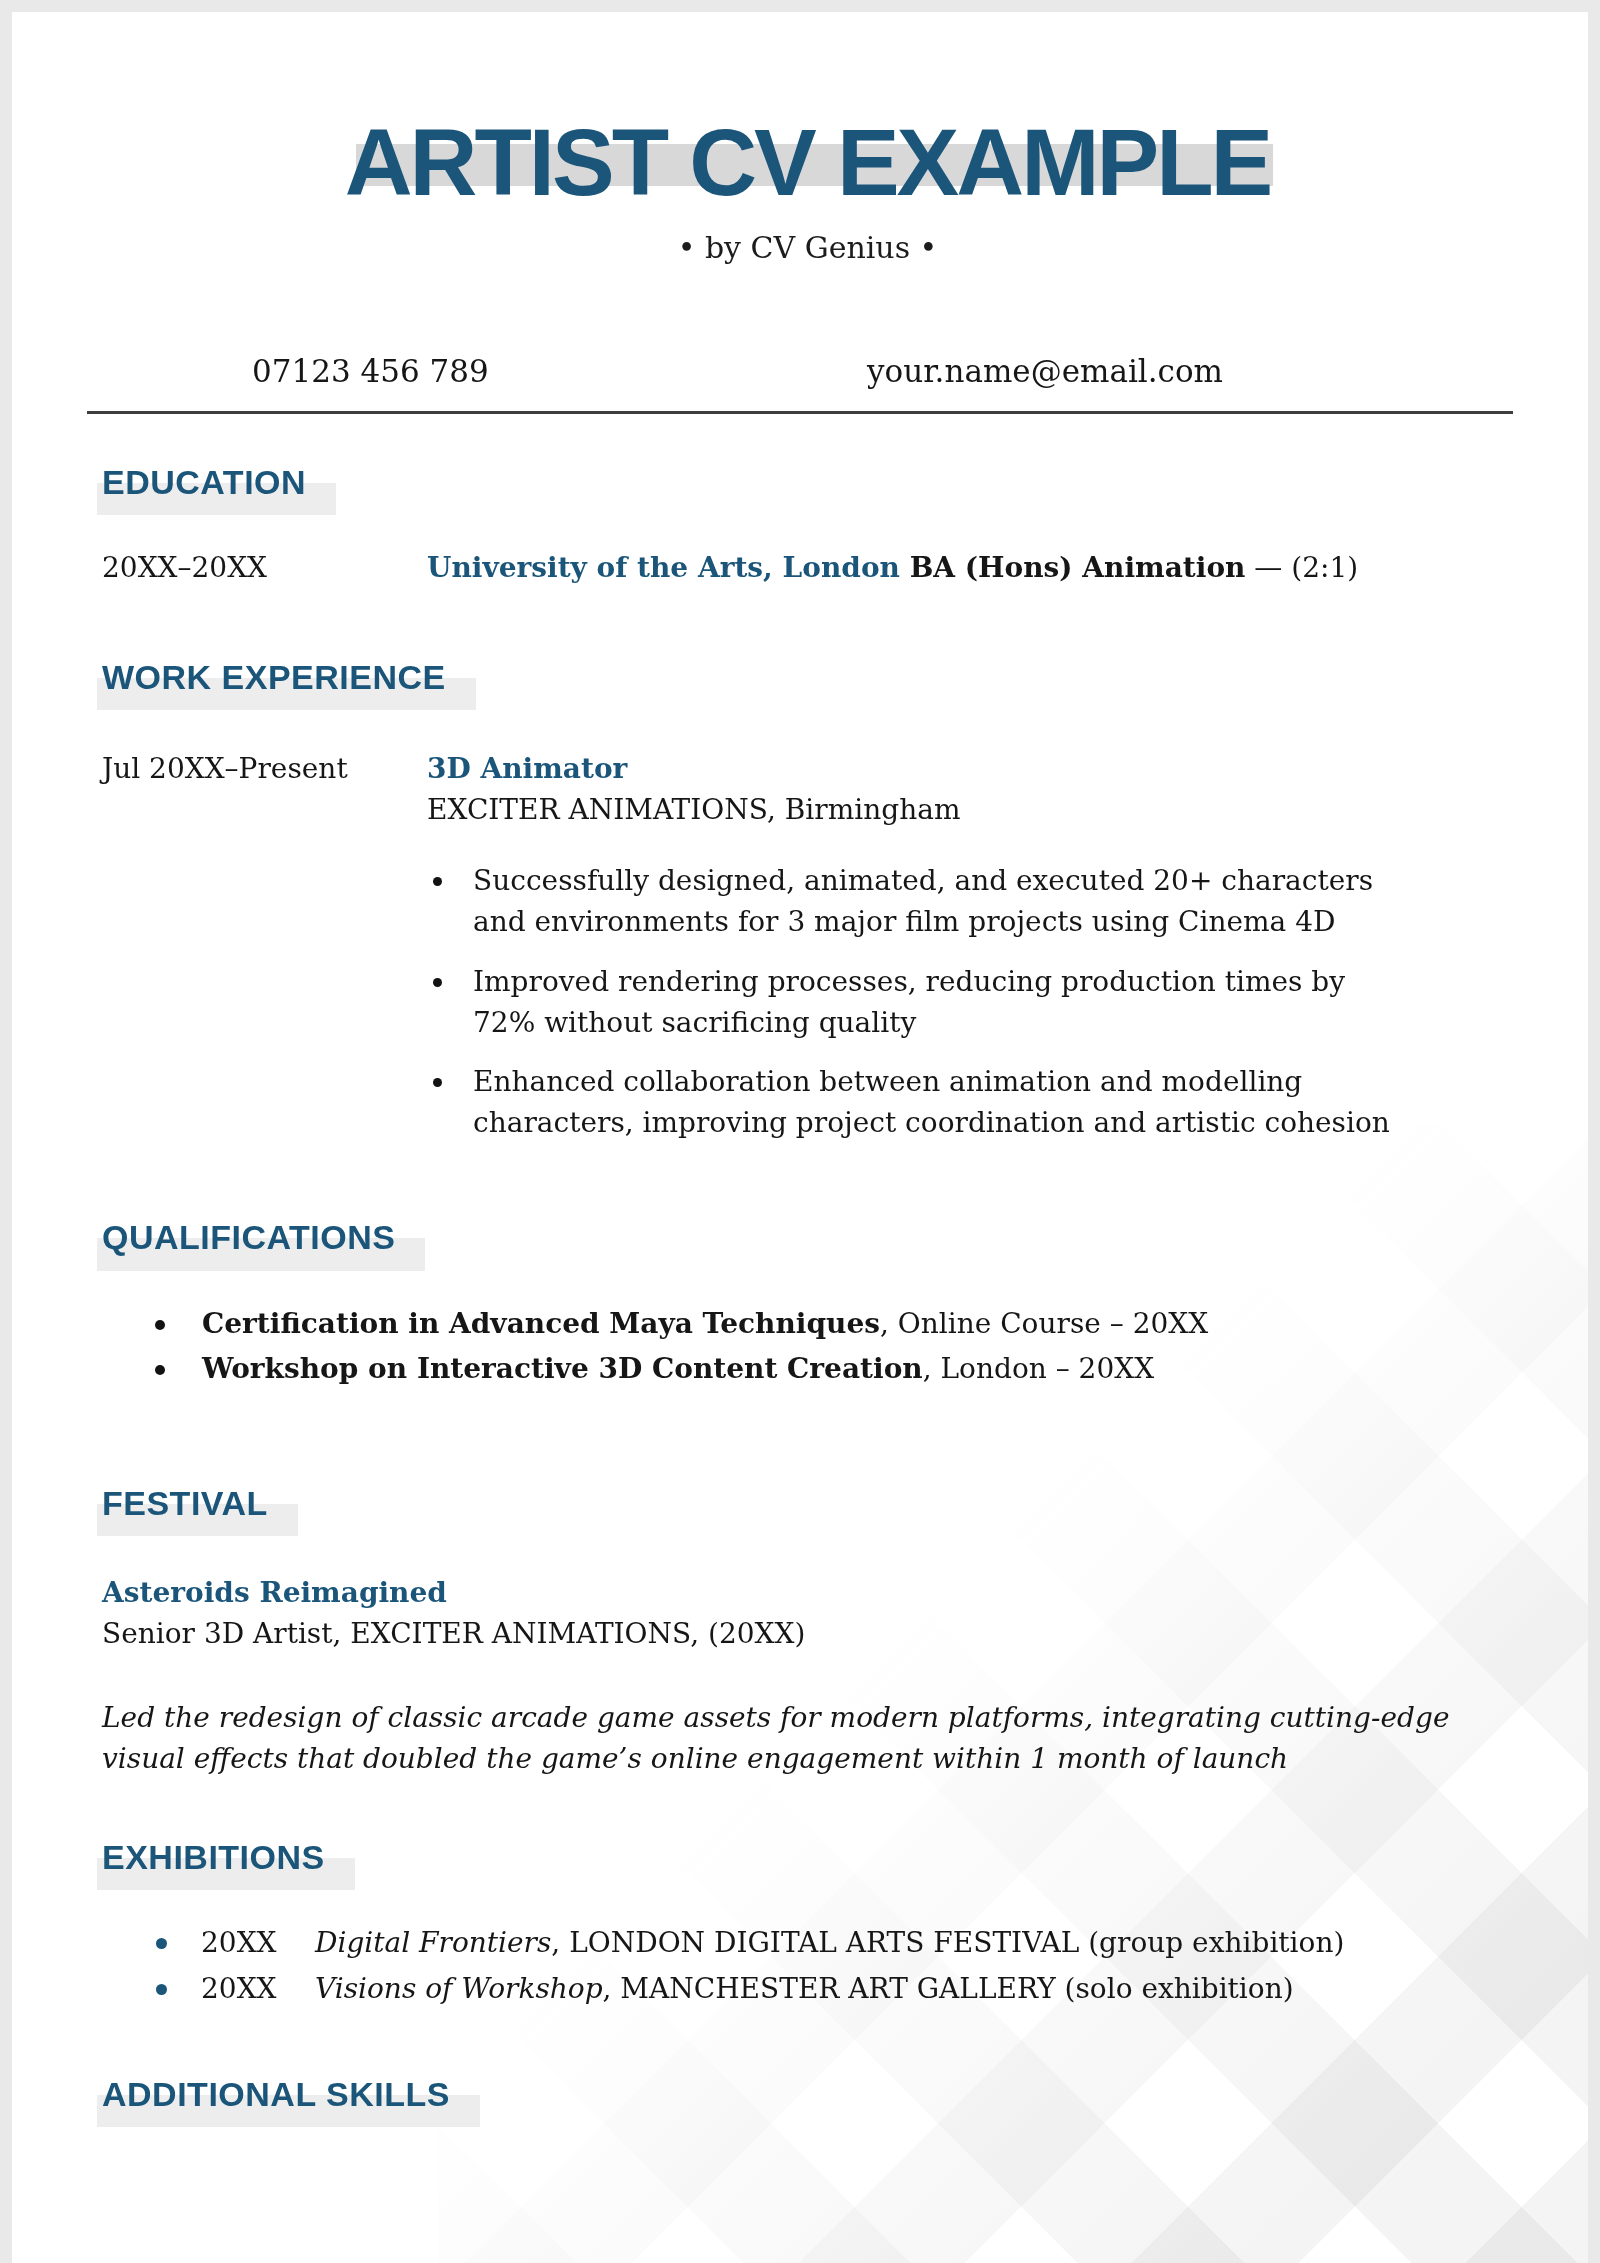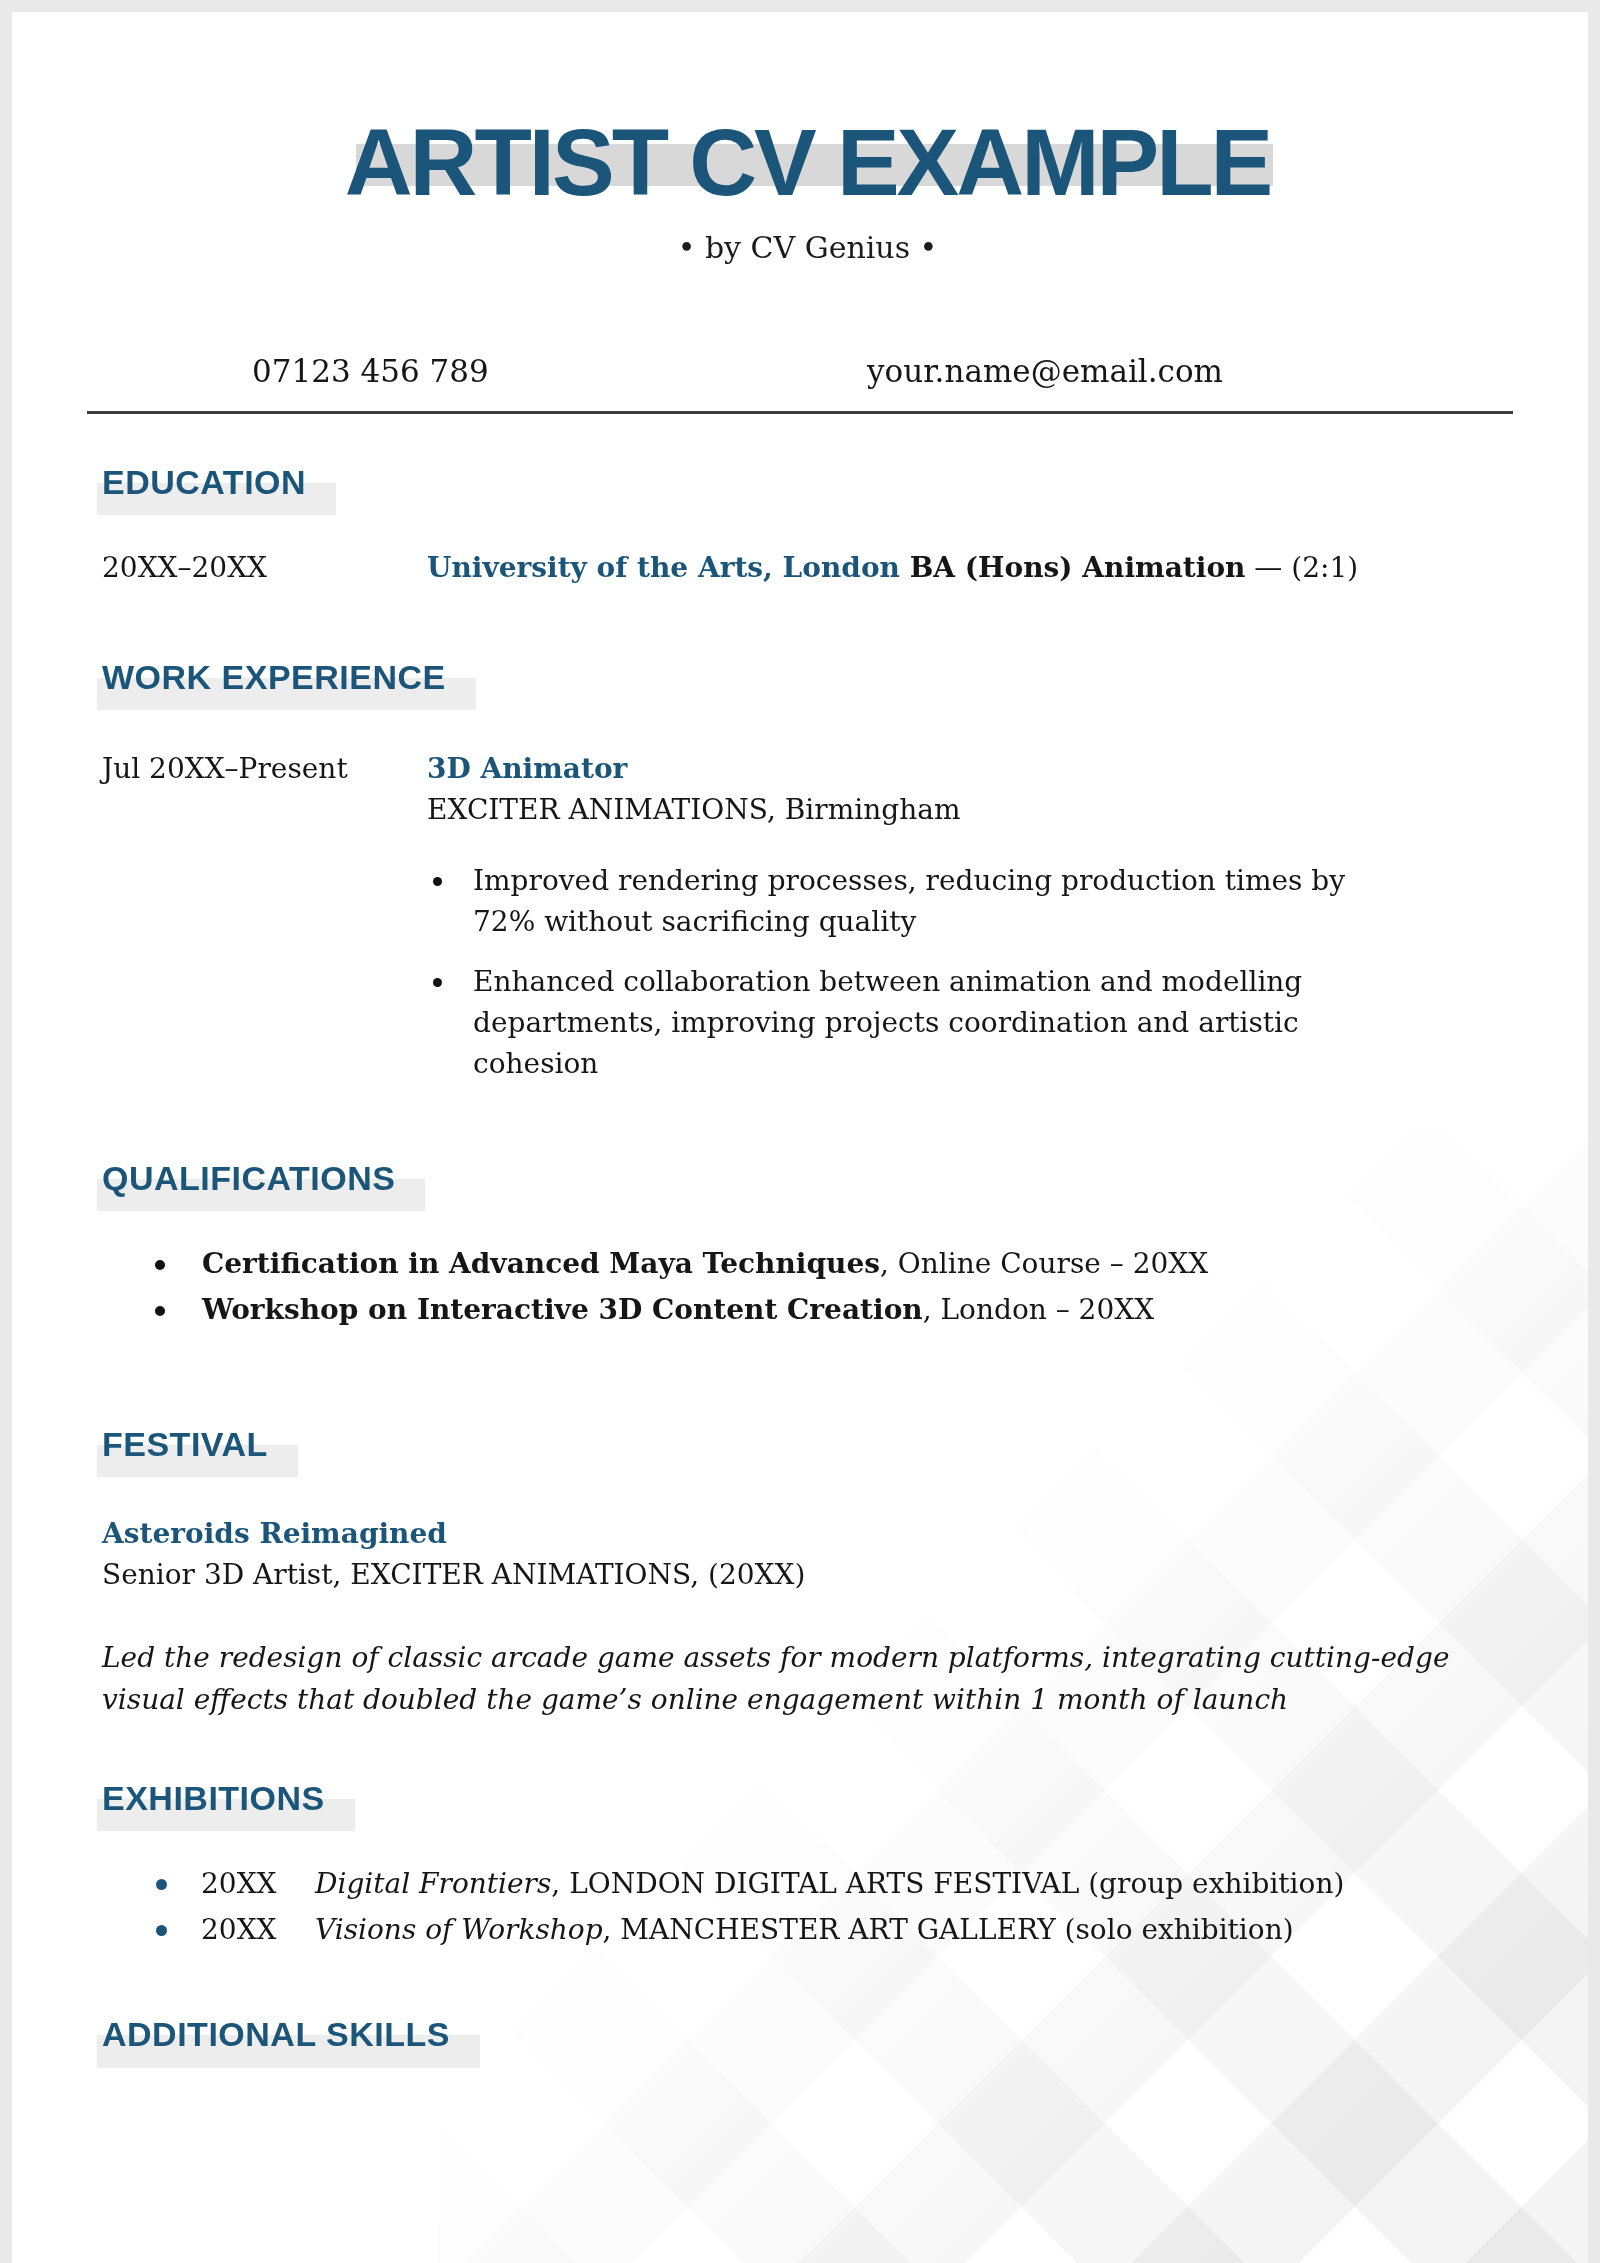--- a/index.html
+++ b/index.html
@@ -134,22 +134,23 @@
 
     <div class="mt-work-h">
       <h2 class="sec-h"><span class="hbar"></span><span>WORK EXPERIENCE</span></h2>
     </div>
     <div class="row body-text mt-work-row">
       <span class="date">Jul 20XX–Present</span>
       <div>
         <div class="blue-bold">3D Animator</div>
         <div>EXCITER ANIMATIONS, Birmingham</div>
         <ul class="work-bullets">
+          <li>Successfully designed, animated, and executed 20+ characters and environments for 3 major film projects using Cinema 4D</li>
           <li>Improved rendering processes, reducing production times by 72% without sacrificing quality</li>
-          <li>Enhanced collaboration between animation and modelling departments, improving projects coordination and artistic cohesion</li>
+          <li>Enhanced collaboration between animation and modelling characters, improving project coordination and artistic cohesion</li>
         </ul>
       </div>
     </div>
 
     <div class="mt-qual-h">
       <h2 class="sec-h"><span class="hbar"></span><span>QUALIFICATIONS</span></h2>
     </div>
     <ul class="qual-list body-text">
       <li><span class="bold">Certification in Advanced Maya Techniques</span><span>, Online Course – 20XX</span></li>
       <li><span class="bold">Workshop on Interactive 3D Content Creation</span><span>, London – 20XX</span></li>

